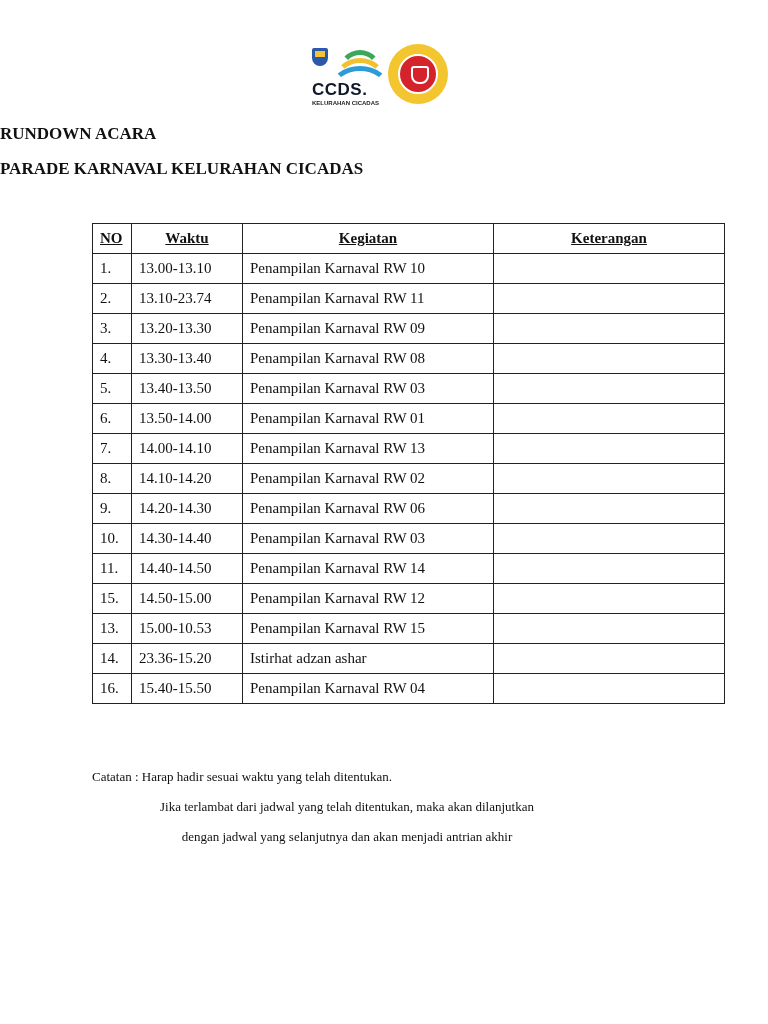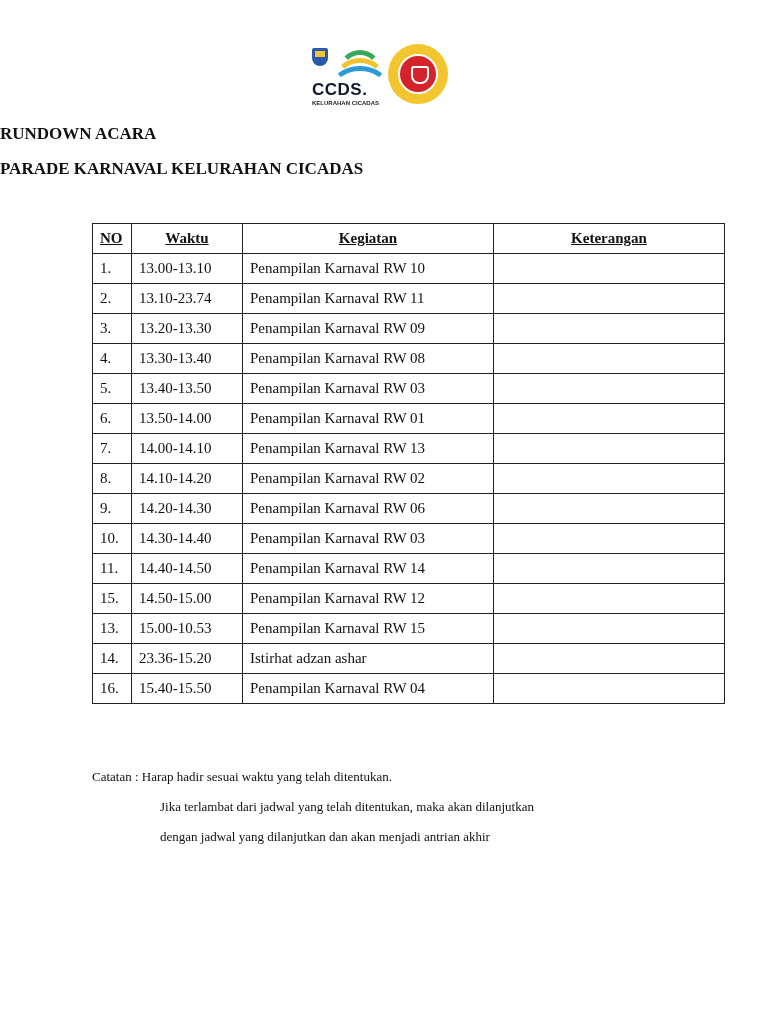--- a/index.html
+++ b/index.html
@@ -19,21 +19,21 @@
   .emblem .in::after { content:""; position:absolute; left:11px; top:10px; width:14px; height:14px; border:2px solid #fff; border-radius:3px 3px 8px 8px; }
   .title { position:absolute; left:0; width:768px; text-align:left; font-weight:bold; font-size:17px; }
   .t1 { top:124px; }
   .t2 { top:159px; }
   table { position:absolute; top:223px; left:92px; width:633px; border-collapse:collapse; font-size:15px; }
   td, th { border:1.3px solid #222; height:29px; padding:0 0 0 7px; text-align:left; vertical-align:top; line-height:28px; }
   th { font-weight:bold; text-align:center; padding:0;text-decoration:underline; }
   th.no { text-align:left; padding-left:7px; }
   .c1 { width:31px; } .c2 { width:110px; } .c3 { width:250px; }
   .notes { position:absolute; top:762px; left:92px; font-size:13px; line-height:30px; }
-  .notes .indent { padding-left:68px; }
+  .notes .indent { padding-left:68px;text-align:center; }
 </style>
 </head>
 <body>
 
 <div class="logos">
   <div class="ccds">
     <div class="crest"></div>
     <div class="arc3"></div>
       <div class="arc2"></div>
       <div class="arc1"></div>
@@ -147,14 +147,14 @@
         <td>15.40-15.50</td>
         <td>Penampilan Karnaval RW 04</td>
         <td></td>
       </tr>
     </tbody>
 </table>
 
 <div class="notes">
   <div>Catatan : Harap hadir sesuai waktu yang telah ditentukan.</div>
   <div class="indent">Jika terlambat dari jadwal yang telah ditentukan, maka akan dilanjutkan</div>
-  <div class="indent">dengan jadwal yang dilanjutkan dan akan menjadi antrian akhir</div>
+  <div class="indent">dengan jadwal yang selanjutnya dan akan menjadi antrian akhir</div>
 </div>
 
 </body></html>

